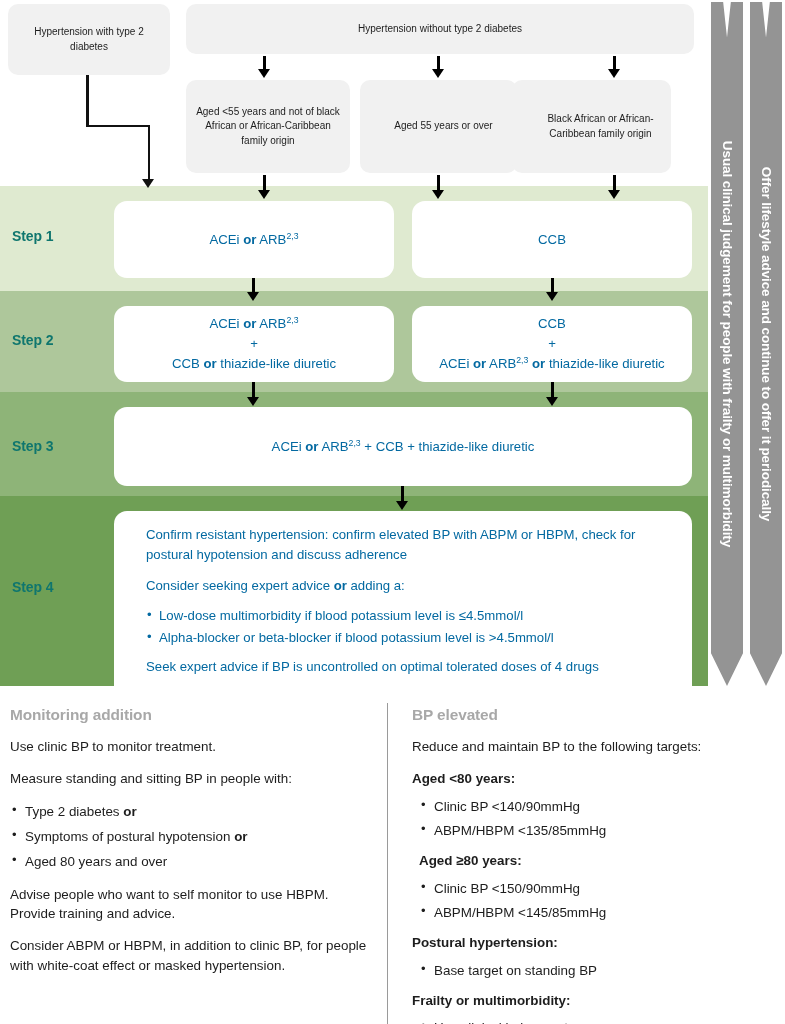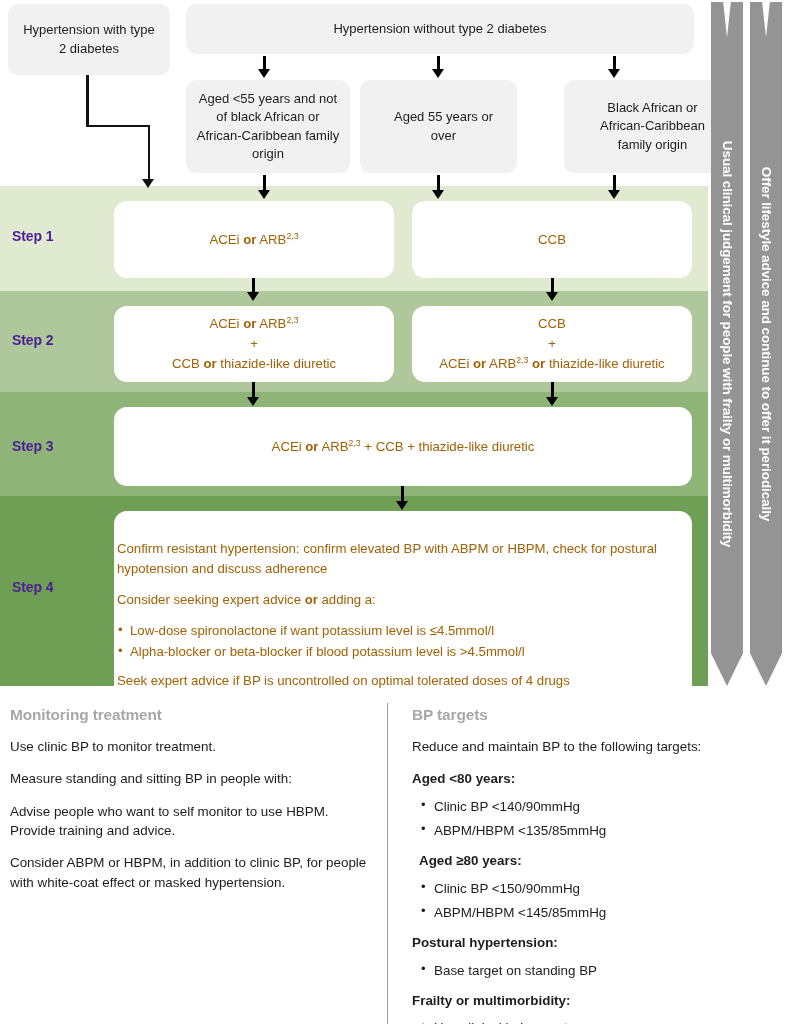--- a/index.html
+++ b/index.html
@@ -12,49 +12,49 @@
   }
   #root { position: relative; width: 785px; height: 1024px; }
 
   
   .greybox {
     position: absolute;
     background: #f1f1f1;
     border-radius: 10px;
     display: flex; align-items: center; justify-content: center;
     text-align: center;
-    font-size: 13px;
+    font-size: 10px;
     line-height: 1.42;
     padding: 6px 10px;
     color: #1d1d1d;
   }
   .whitebox {
     position: absolute;
     background: #ffffff;
     border-radius: 13px;
     display: flex; align-items: center; justify-content: center;
     text-align: center;
     font-size: 13.2px;
     line-height: 1.5;
     padding: 8px 12px;
-    color: #a16207;
+    color: #0369a1;
   }
 
   
   .band { position: absolute; left: 0; width: 708px; }
   .band1 { background: #dfead0; }
   .band2 { background: #aec79b; }
   .band3 { background: #8eb478; }
   .band4 { background: #6f9f55; }
 
   .steplabel {
     position: absolute;
     font-size: 14px;
     font-weight: bold;
-    color: #4c1d95;
+    color: #0f766e;
     letter-spacing: -0.1px;
   }
 
   
   .arrow { position: absolute; width: 13px; }
   .arrow .stem {
     position: absolute; left: 5px; top: 0;
     width: 3px; background: #000;
   }
   .arrow .head {
@@ -149,21 +149,21 @@
   </div>
 
   <div class="greybox" style="left:186px;top:80px;width:164px;height:93px;">
     <span>Aged &lt;55 years and not of black African or African-Caribbean family origin</span>
   </div>
 
   <div class="greybox" style="left:360px;top:80px;width:157px;height:93px;padding-left:20px;">
     <span>Aged 55 years or over</span>
   </div>
 
-  <div class="greybox" style="left:564px;top:80px;width:159px;height:93px;padding-left:28px;">
+  <div class="greybox" style="left:512px;top:80px;width:159px;height:93px;padding-left:28px;">
     <span>Black African or African-Caribbean family origin</span>
   </div>
 
   <div class="elbow" style="left:86px;top:75px;width:72px;height:116px;">
     <div class="seg" style="left:0;top:0;width:2.5px;height:52px;"></div>
     <div class="seg" style="left:0;top:49.5px;width:64px;height:2.5px;"></div>
     <div class="seg" style="left:61.5px;top:49.5px;width:2.5px;height:57px;"></div>
     <div style="position:absolute;left:56px;top:104px;width:0;height:0;
                 border-left:6.5px solid transparent;border-right:6.5px solid transparent;
                 border-top:9px solid #111;"></div>
@@ -234,51 +234,56 @@
     <span>ACEi <b>or</b> ARB<sup>2,3</sup><br>+<br>CCB <b>or</b> thiazide-like diuretic</span>
   </div>
   <div class="whitebox" style="left:412px;top:306px;width:280px;height:76px;">
     <span>CCB<br>+<br>ACEi <b>or</b> ARB<sup>2,3</sup> <b>or</b> thiazide-like diuretic</span>
   </div>
 
   <div class="whitebox" style="left:114px;top:407px;width:578px;height:79px;">
     <span>ACEi <b>or</b> ARB<sup>2,3</sup> + CCB + thiazide-like diuretic</span>
   </div>
 
-  <div class="whitebox" style="left:114px;top:511px;width:578px;height:194px;align-items:flex-end;padding:14px 3px;">
+  <div class="whitebox" style="left:114px;top:511px;width:578px;height:194px;align-items:flex-start;padding:14px 32px;">
     <div class="s4">
       <p>Confirm resistant hypertension: confirm elevated BP with ABPM or HBPM, check for postural hypotension and discuss adherence</p>
       <p>Consider seeking expert advice <b>or</b> adding a:</p>
       <ul>
-          <li>Low-dose spironolactone if want potassium level is ≤4.5mmol/l</li>
+          <li>Low-dose multimorbidity if blood potassium level is ≤4.5mmol/l</li>
           <li>Alpha-blocker or beta-blocker if blood potassium level is &gt;4.5mmol/l</li>
         </ul>
       <div class="strongline">Seek expert advice if BP is uncontrolled on optimal tolerated doses of 4 drugs</div>
     </div>
   </div>
 
   <div class="banner" style="left:711px;top:2px;width:32px;height:684px;">
     <span>Usual clinical judgement for people with frailty or multimorbidity</span>
   </div>
   <div class="banner" style="left:750px;top:2px;width:32px;height:684px;">
     <span>Offer lifestyle advice and continue to offer it periodically</span>
   </div>
 
   <div class="divider" style="left:387px;top:703px;height:321px;"></div>
 
   <div class="col" style="left:10px;top:704px;width:360px;">
-    <h3>Monitoring treatment</h3>
+    <h3>Monitoring addition</h3>
     <p>Use clinic BP to monitor treatment.</p>
     <p>Measure standing and sitting BP in people with:</p>
+    <ul>
+        <li>Type 2 diabetes <b>or</b></li>
+        <li>Symptoms of postural hypotension <b>or</b></li>
+        <li>Aged 80 years and over</li>
+      </ul>
     <p>Advise people who want to self monitor to use HBPM. Provide training and advice.</p>
     <p>Consider ABPM or HBPM, in addition to clinic BP, for people with white-coat effect or masked hypertension.</p>
   </div>
 
   <div class="col" style="left:412px;top:704px;width:360px;">
-    <h3>BP targets</h3>
+    <h3>BP elevated</h3>
     <p>Reduce and maintain BP to the following targets:</p>
     <div>
         <div class="sub">Aged &lt;80 years:</div>
         <ul class="tight">
           <li>Clinic BP &lt;140/90mmHg</li>
           <li>ABPM/HBPM &lt;135/85mmHg</li>
         </ul>
         <div class="sub indent">Aged ≥80 years:</div>
         <ul class="tight">
           <li>Clinic BP &lt;150/90mmHg</li>

